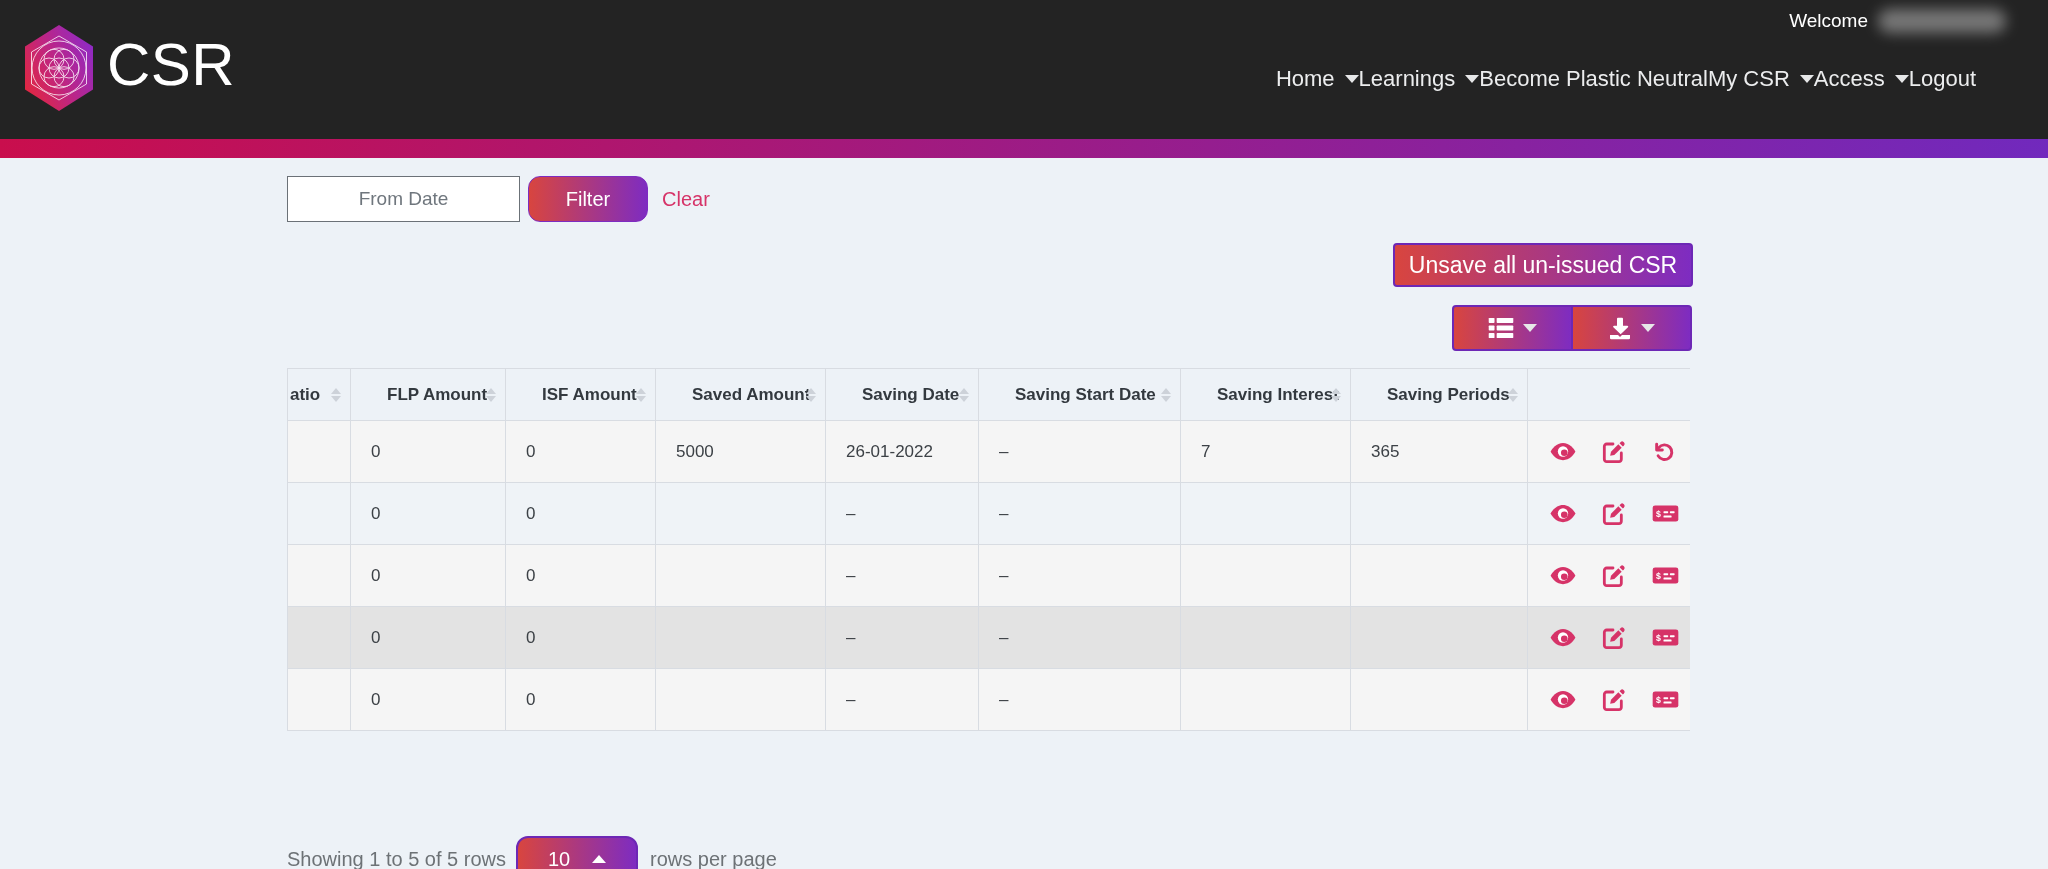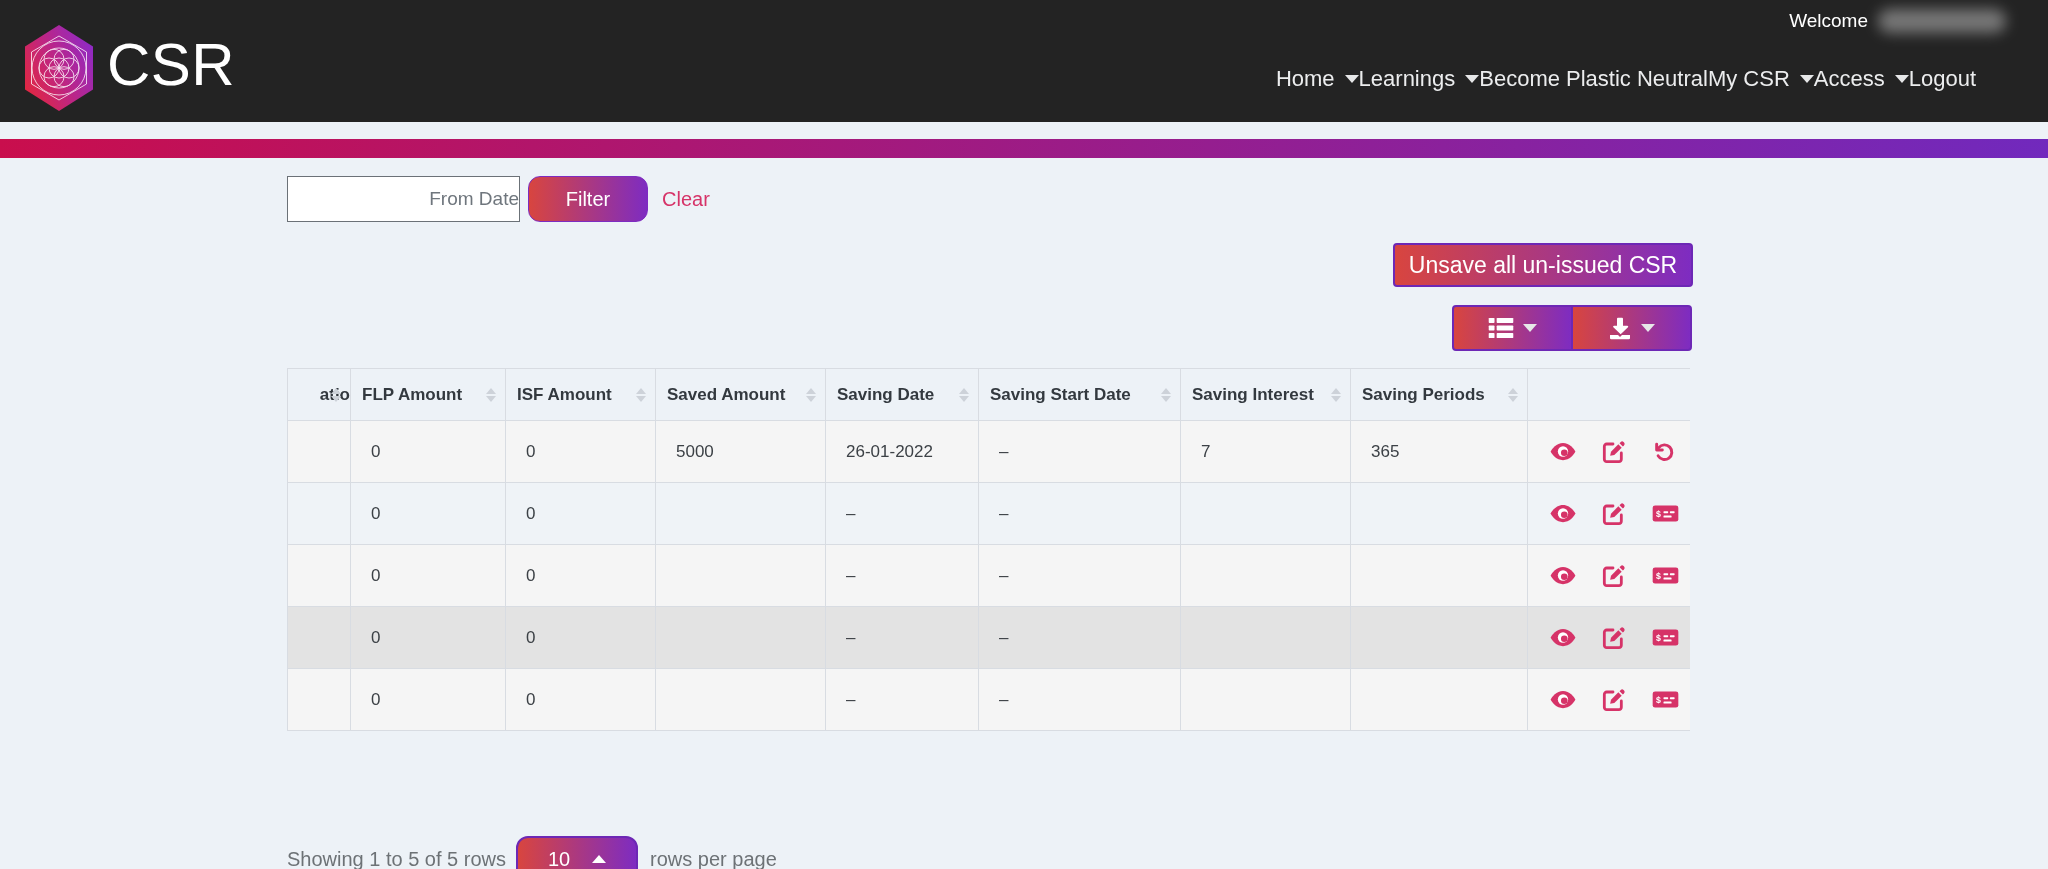--- a/index.html
+++ b/index.html
@@ -4,56 +4,56 @@
 <style>
   * { margin:0; padding:0; box-sizing:border-box; }
   html,body { width:2048px; height:869px; overflow:hidden; }
   body {
     font-family:"Liberation Sans","DejaVu Sans",sans-serif;
     background:var(--page-bg,#edf2f7);
     position:relative;
   }
 
   
-  .topbar{position:absolute;left:0;top:0;width:2048px;height:122px;background:var(--header-bg,#232323);}
+  .topbar{position:absolute;left:0;top:0;width:2048px;height:139px;background:var(--header-bg,#232323);}
   .welcome{position:absolute;top:9px;right:42px;display:flex;align-items:center;gap:10px;color:#fff;font-size:19px;}
   .redacted{width:128px;height:24px;border-radius:12px;background:#9a9a9a;filter:blur(7px);opacity:.7;}
   .logo{position:absolute;left:20px;top:24px;display:flex;align-items:center;gap:9px;}
   .brand-text{color:#fff;font-size:60px;font-weight:400;letter-spacing:.5px;line-height:88px;margin-top:-6px;}
   .main-nav{position:absolute;right:72px;top:66px;display:flex;align-items:center;}
   .nav-item{display:flex;align-items:center;gap:10px;color:#ecedee;font-size:22px;cursor:pointer;white-space:nowrap;}
   .caret-down{width:0;height:0;border-left:7px solid transparent;border-right:7px solid transparent;border-top:8px solid #e6e7e8;display:inline-block;}
   .caret-up-w{width:0;height:0;border-left:7px solid transparent;border-right:7px solid transparent;border-bottom:8px solid #fff;display:inline-block;}
 
   
   .strip{position:absolute;left:0;top:139px;width:2048px;height:19px;
     background:linear-gradient(90deg,var(--strip-start,#c90e4d),var(--strip-end,#7129bd));}
 
   
   .filter-bar{position:absolute;left:287px;top:176px;display:flex;align-items:center;}
-  .date-input{width:233px;height:46px;background:#fff;border:1px solid #6b7177;text-align:right;font-size:19px;color:#4a5056;outline:none;}
+  .date-input{width:233px;height:46px;background:#fff;border:1px solid #6b7177;text-align:center;font-size:19px;color:#4a5056;outline:none;}
   .date-input::placeholder{color:#6f767d;}
   .date-input.to{width:230px;margin-left:-1px;}
   .grad-btn{background:linear-gradient(90deg,var(--gradient-start,#d8453f),var(--gradient-end,#7e2cc1));color:#fff;border:none;border-radius:12px;cursor:pointer;}
   .btn-filter{margin-left:8px;width:120px;height:46px;font-size:20px;border:1px solid #7e2cc1;}
   .clear-link{margin-left:14px;font-size:20px;color:var(--accent-pink,#d63368);text-decoration:none;cursor:pointer;}
 
   
   .unsave-btn{position:absolute;left:1393px;top:243px;width:300px;height:44px;font-size:23px;border:2px solid #6d28b5;border-radius:4px;}
   .toolbar{position:absolute;left:1452px;top:305px;display:flex;}
   .tool-btn{width:120px;height:46px;display:flex;align-items:center;justify-content:center;gap:9px;border:2px solid #6d28b5;border-radius:0;}
   .tool-btn.first{border-top-left-radius:4px;border-bottom-left-radius:4px;border-right-width:1px;}
   .tool-btn.second{border-top-right-radius:4px;border-bottom-right-radius:4px;border-left-width:1px;}
 
   
   .table-wrap{position:absolute;left:287px;top:368px;width:1403px;overflow:hidden;}
   table{width:1403px;table-layout:fixed;border-collapse:collapse;}
   th,td{border:1px solid #d8dce2;overflow:hidden;white-space:nowrap;}
-  thead th{height:52px;text-align:left;padding-left:11px;font-size:17px;font-weight:700;color:#33393f;position:relative;border-bottom:none;background:transparent;}
-  thead th.col0{padding-left:2px;text-align:right;}
+  thead th{height:52px;text-align:left;padding-left:36px;font-size:17px;font-weight:700;color:#33393f;position:relative;border-bottom:none;background:transparent;}
+  thead th.col0{padding-left:2px;}
   thead tr.filter-row td{height:55px;border-top:none;background:transparent;}
   .sort-icon{position:absolute;right:9px;top:50%;transform:translateY(-50%);display:flex;flex-direction:column;align-items:center;}
   .sort-icon .up{width:0;height:0;border-left:5px solid transparent;border-right:5px solid transparent;border-bottom:6px solid #cdd2d9;margin-bottom:2px;}
   .sort-icon .down{width:0;height:0;border-left:5px solid transparent;border-right:5px solid transparent;border-top:6px solid #cdd2d9;}
   .col-filter{display:block;height:38px;border:2px solid #53585e;border-radius:5px;background:#fff;outline:none;margin:0 auto;font-size:16px;padding:0 8px;color:#444;}
   .action-head{font-size:17px;font-weight:700;color:#33393f;padding-left:20px;}
   tbody td{height:62px;font-size:17px;color:#3c4146;padding-left:20px;}
   tbody tr.odd{background:#f5f5f5;}
   tbody tr.even{background:#eff3f7;}
   tbody tr.highlighted{background:#e3e3e3;}

